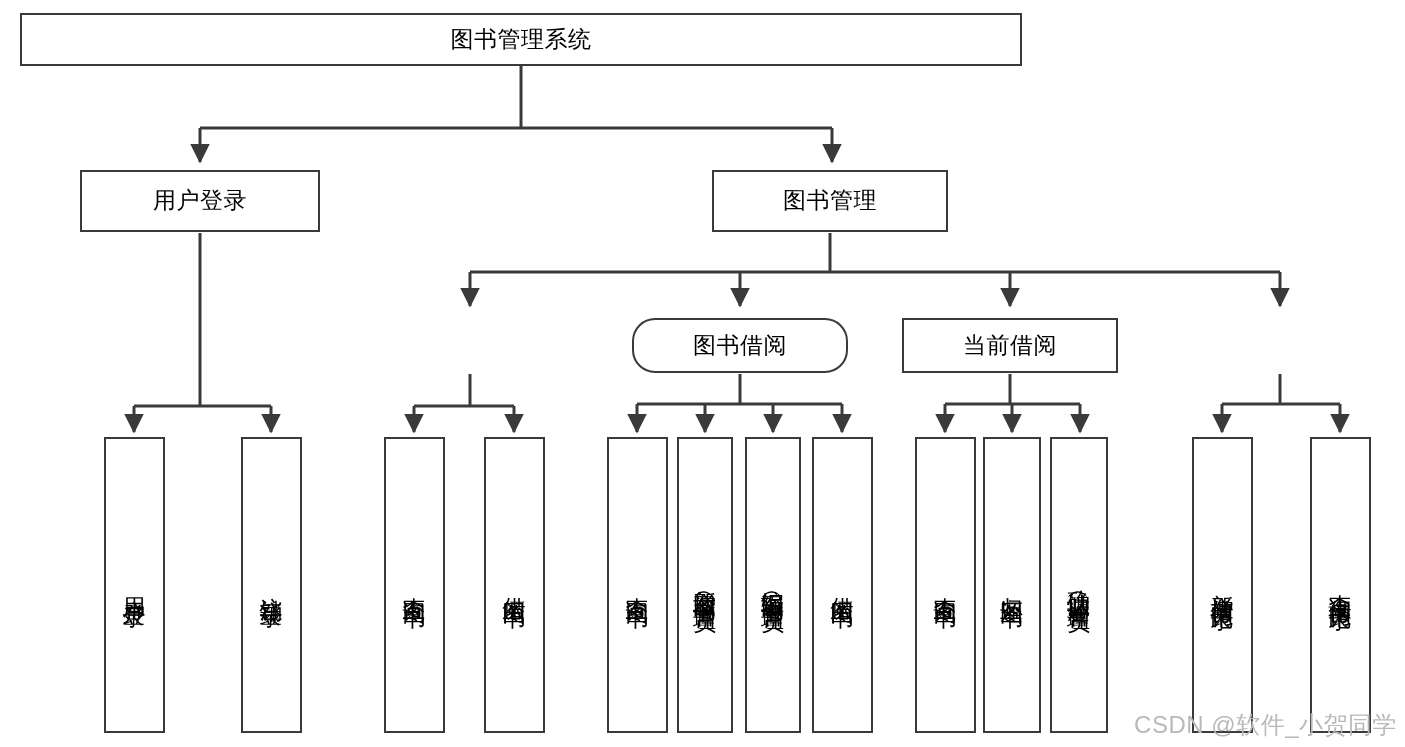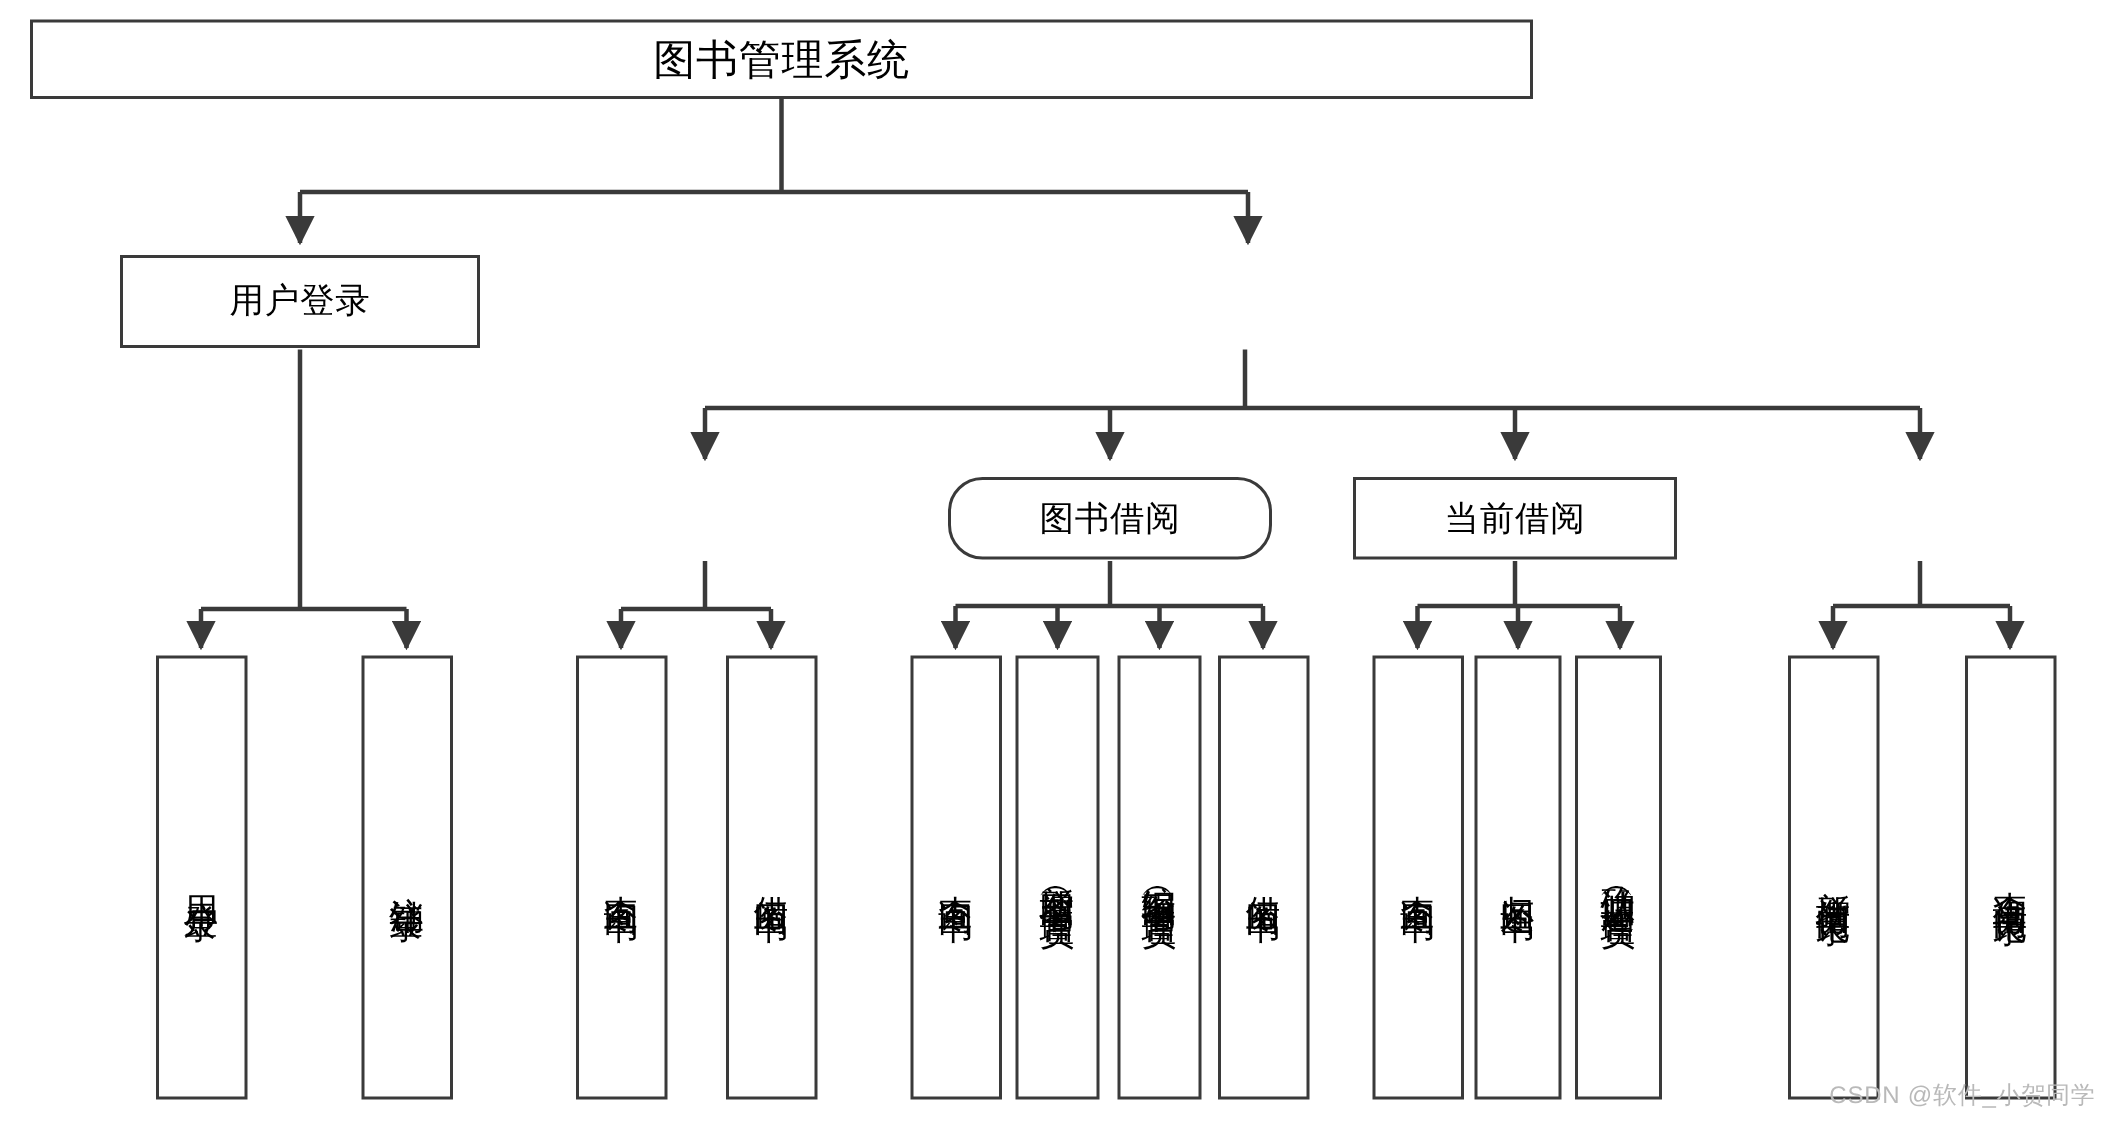--- a/index.html
+++ b/index.html
@@ -42,42 +42,42 @@
     text-align: center;
     line-height: 1.18;
     white-space: nowrap;
   }
   
   .node.h .lbl {
     font-size: 23px;
     letter-spacing: 0.5px;
   }
   .node.root .lbl {
-    font-size: 28px;
+    font-size: 23px;
   }
   
   .node.v {
     align-items: center;
     justify-content: center;
     padding: 6px 0;
   }
   .node.v .lbl {
     writing-mode: vertical-rl;
     text-orientation: upright;
     font-size: 23px;
     line-height: 1.05;
     letter-spacing: 3px;
     white-space: normal;
     max-height: 100%;
   }
   .watermark {
     position: absolute;
     right: 8px;
     bottom: 6px;
-    font-size: 16px;
+    font-size: 24px;
     color: #b9b9b9;
     letter-spacing: 0.5px;
     z-index: 5;
     white-space: nowrap;
     text-align: right;
   }
 </style>
 </head>
 <body>
 
@@ -133,20 +133,23 @@
     </g>
   </svg>
 
   <div class="node h root" style="left:20px; top:13px; width:1002px; height:53px;">
     <span class="lbl">图书管理系统</span>
   </div>
 
   <div class="node h" style="left:80px; top:170px; width:240px; height:62px;">
     <span class="lbl">用户登录</span>
   </div>
+  <div class="node h" style="left:712px; top:170px; width:236px; height:62px;">
+    <span class="lbl">图书管理</span>
+  </div>
 
   <div class="node h" style="left:632px; top:318px; width:216px; height:55px;border-radius:23px;">
     <span class="lbl">图书借阅</span>
   </div>
   <div class="node h" style="left:902px; top:318px; width:216px; height:55px;">
     <span class="lbl">当前借阅</span>
   </div>
 
   <div class="node v" style="left:104px; top:437px; width:61px; height:296px;">
     <span class="lbl">用户登录</span>

